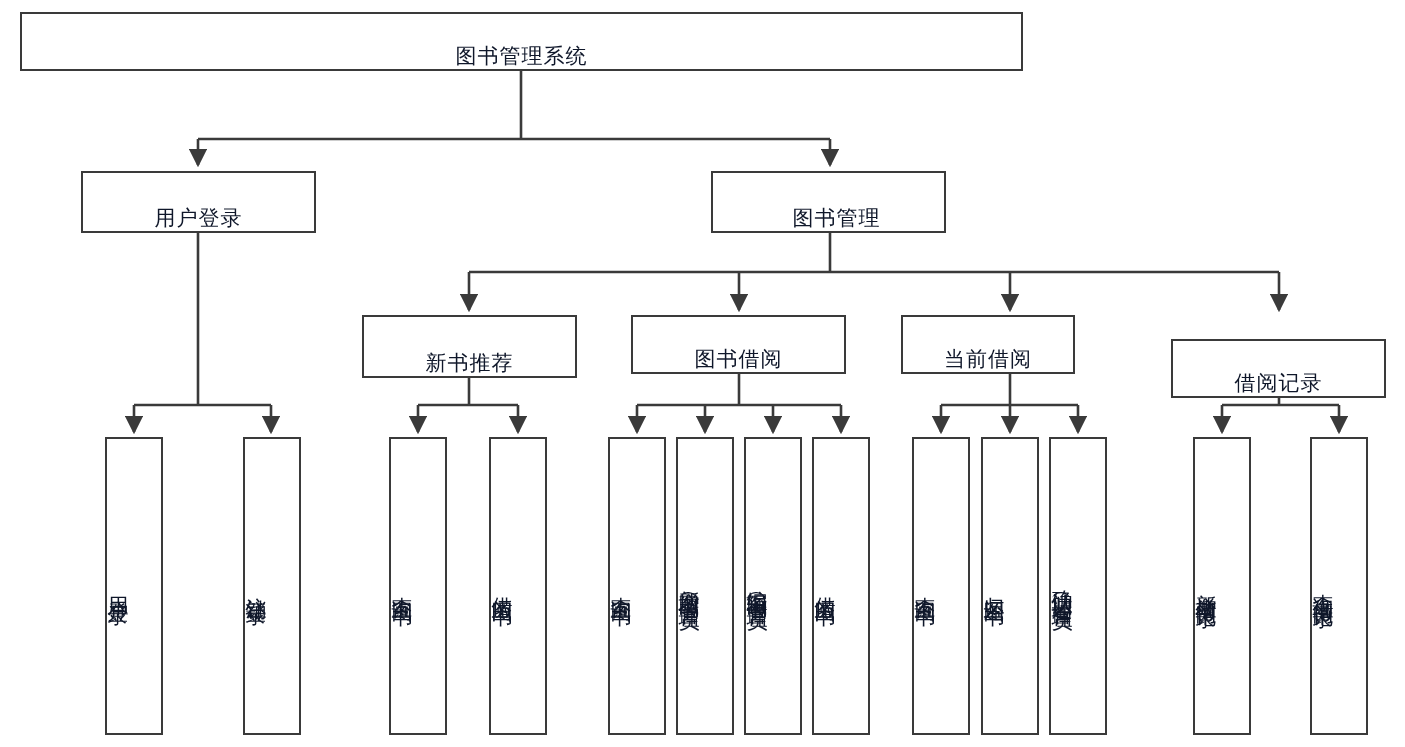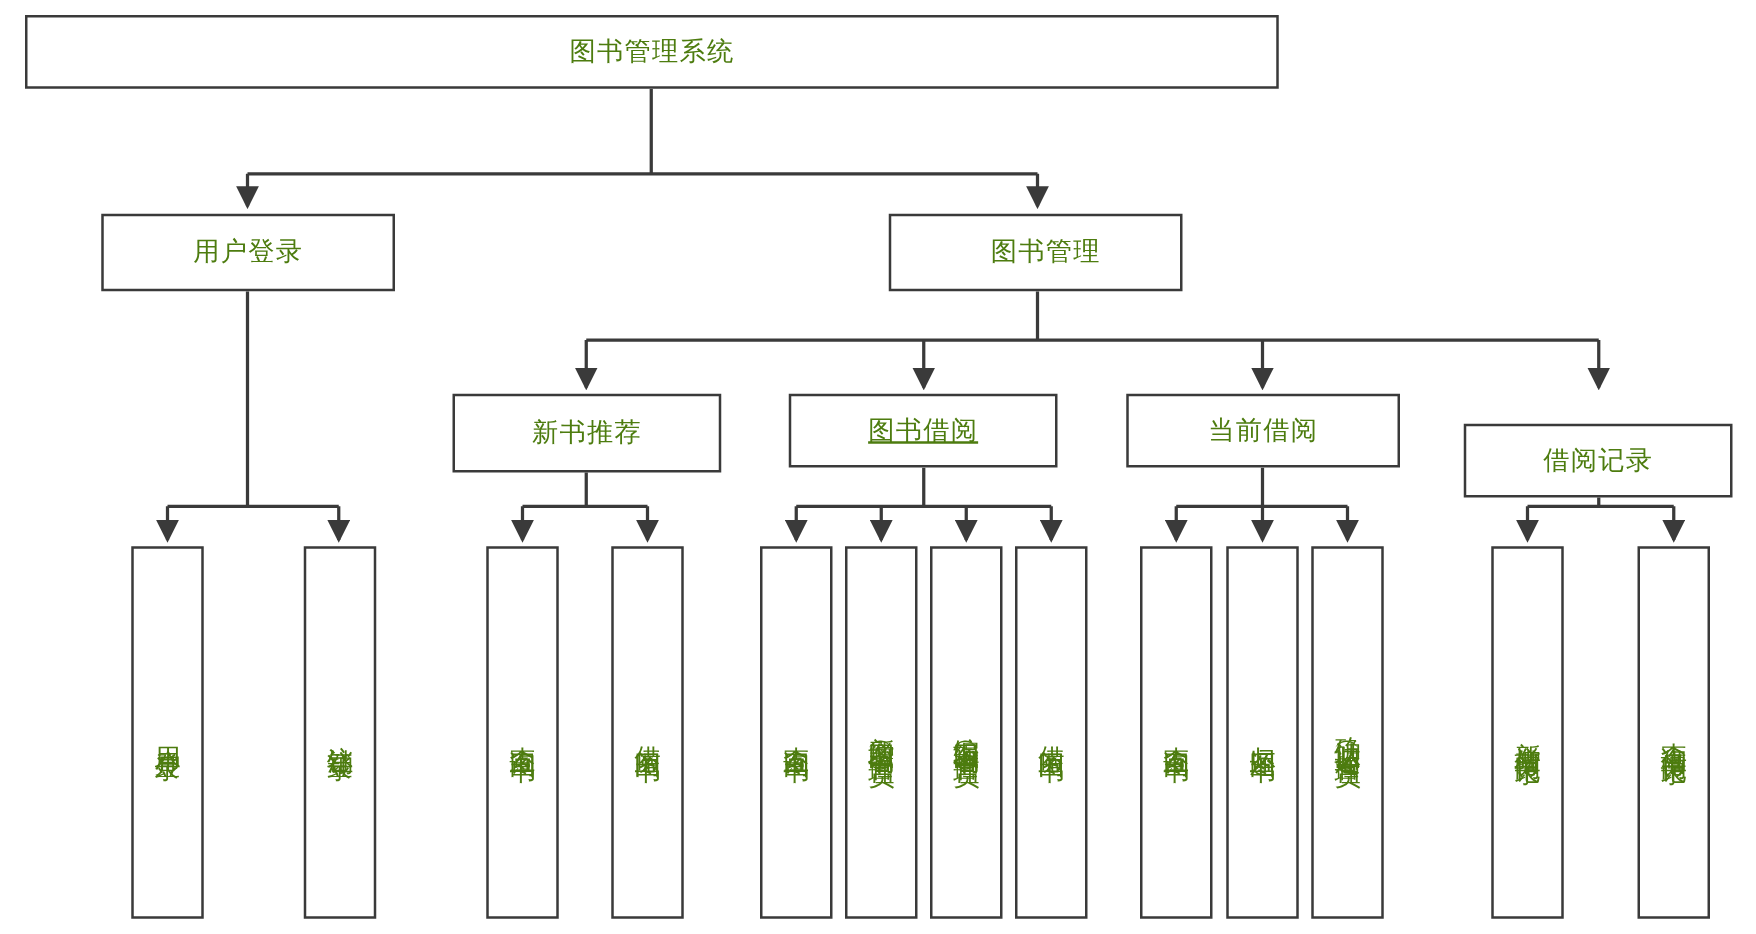--- a/index.html
+++ b/index.html
@@ -24,23 +24,23 @@
     width: 1405px;
     height: 747px;
     pointer-events: none;
   }
   .node {
     position: absolute;
     box-sizing: border-box;
     background: #ffffff;
     border: 2px solid #3a3a3a;
     display: flex;
-    align-items: center;
+    align-items: flex-end;
     justify-content: center;
-    color: #4d7c0f;
+    color: #0f172a;
   }
   .node.horiz {
     font-size: 21px;
     letter-spacing: 1px;
     line-height: 1.2;
   }
   .node.vert {
     writing-mode: vertical-rl;
     text-orientation: upright;
     font-size: 21px;
@@ -126,25 +126,25 @@
   </div>
 
   <div class="node horiz" style="left:711px; top:171px; width:235px; height:62px;padding-left:16px;">
     <span class="txt">图书管理</span>
   </div>
 
   <div class="node horiz" style="left:362px; top:315px; width:215px; height:63px;">
     <span class="txt">新书推荐</span>
   </div>
 
-  <div class="node horiz" style="left:631px; top:315px; width:215px; height:59px;text-decoration:underline;">
+  <div class="node horiz" style="left:631px; top:315px; width:215px; height:59px;">
     <span class="txt">图书借阅</span>
   </div>
 
-  <div class="node horiz" style="left:901px; top:315px; width:219px; height:59px;">
+  <div class="node horiz" style="left:901px; top:315px; width:174px; height:59px;">
     <span class="txt">当前借阅</span>
   </div>
 
   <div class="node horiz" style="left:1171px; top:315px; width:215px; height:59px;margin-top:24px;">
     <span class="txt">借阅记录</span>
   </div>
 
   <div class="node vert" style="left:105px; top:437px; width:58px; height:298px;">
     <span class="txt">用户登录</span>
   </div>

